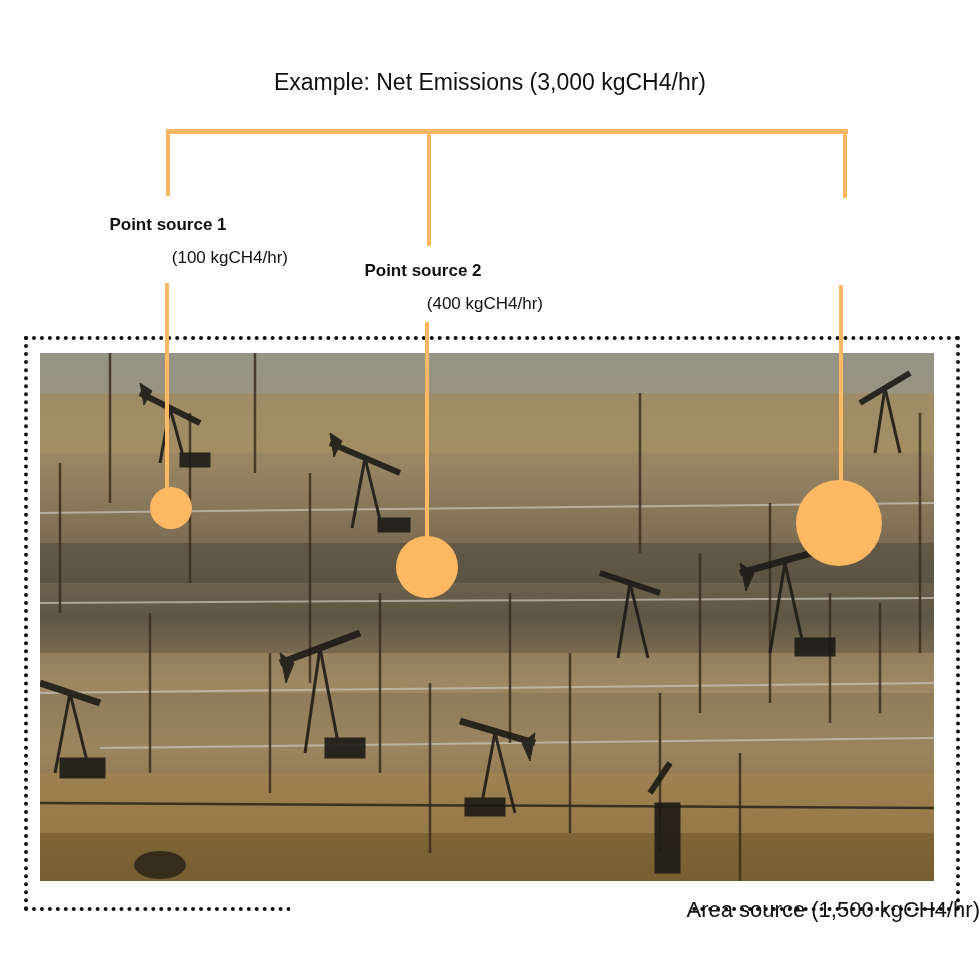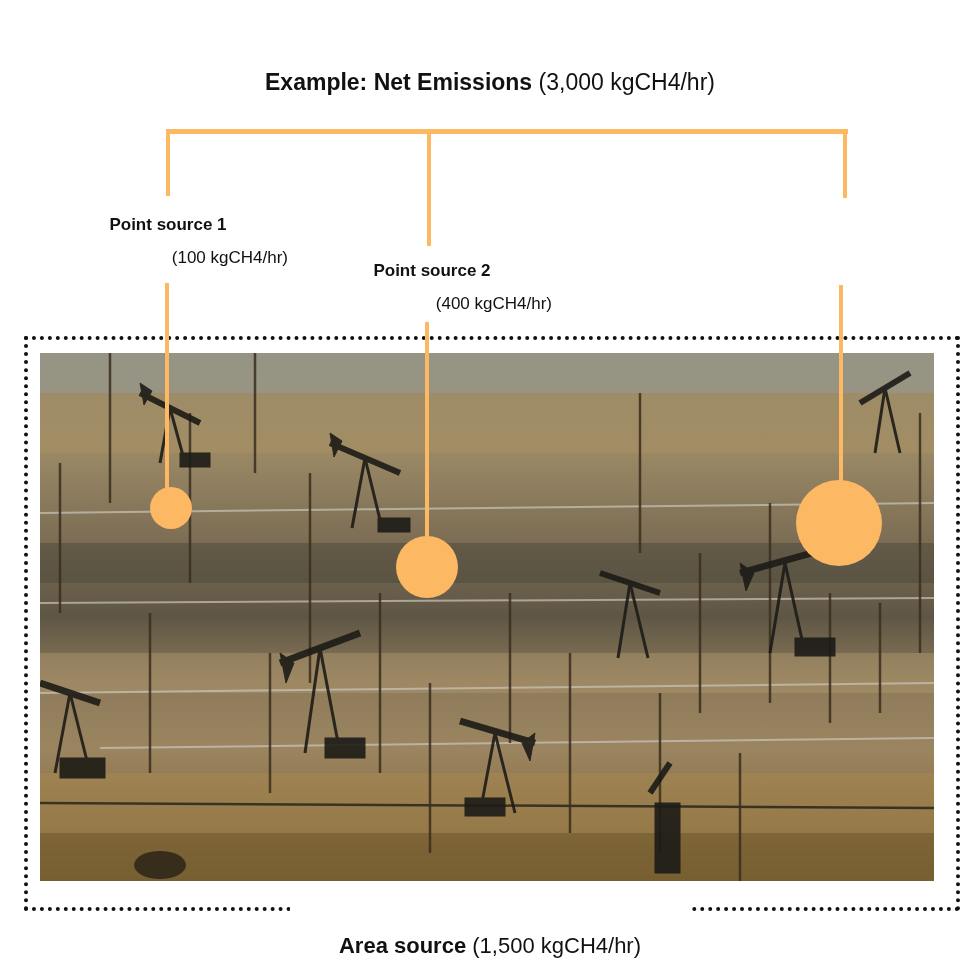--- a/index.html
+++ b/index.html
@@ -1,52 +1,52 @@
 <!DOCTYPE html>
 <html><head>
 <meta charset="utf-8">
 <style>
   html, body { margin: 0; padding: 0; background: #ffffff; }
   body { width: 980px; height: 980px; position: relative; overflow: hidden;
          font-family: "Liberation Sans", "DejaVu Sans", sans-serif; color: #111111; }
   .abs { position: absolute; }
   .title { left: 0; width: 980px; top: 67px; text-align: center; font-size: 23px; line-height: 30px; }
-  .title b, .label b, .area-label b { font-weight: 700; }
+  .title b, .label b, .area-label b { font-weight: 400; }
   .title span.val, .area-label span.val { font-weight: 400; }
   .line { position: absolute; background: #FDB863; }
   .label { text-align: center; font-size: 17px; line-height: 33px; width: 240px; }
   .label .name { font-weight: 700; display: block; }
   .label .val { display: block; font-weight: 400; text-align: right; }
   .dotted-box { left: 24px; top: 336px; width: 928px; height: 567px;
                 border: 4px dotted #111111; box-sizing: content-box; }
   .photo { left: 40px; top: 353px; width: 894px; height: 528px; overflow: hidden;
            background: linear-gradient(180deg, #8a8676 0%, #9c8a66 18%, #7d6e55 35%, #5e5645 50%, #8d7a5a 62%, #9b8560 75%, #876e44 88%, #6d5a35 100%); }
   .photo svg { position: absolute; left: 0; top: 0; }
   .area-label-bg { left: 290px; top: 892px; width: 400px; height: 36px; background: #ffffff; }
-  .area-label { left: 0; width: 980px; top: 895px; text-align: center; font-size: 22px; line-height: 30px; margin-top: 36px; }
+  .area-label { left: 0; width: 980px; top: 895px; text-align: right; font-size: 22px; line-height: 30px; }
   .circle { position: absolute; border-radius: 50%; background: #FDB863; }
 </style>
 </head>
 <body>
 
 <div class="abs title">
   <b>Example: Net Emissions</b>
   <span class="val">(3,000 kgCH4/hr)</span>
 </div>
 
 <div class="line" style="left:166px; top:129px; width:682px; height:5px;"></div>
 <div class="line" style="left:166px; top:129px; width:4px; height:67px;"></div>
 <div class="line" style="left:427px; top:132px; width:4px; height:114px;"></div>
 <div class="line" style="left:843px; top:129px; width:4px; height:69px;"></div>
 
 <div class="abs label" style="left:48px; top:208px;">
   <span class="name">Point source 1</span>
   <span class="val">(100 kgCH4/hr)</span>
 </div>
-<div class="abs label" style="left:312px; top:254px;">
+<div class="abs label" style="left:303px; top:254px;">
   <span class="name">Point source 2</span>
   <span class="val">(400 kgCH4/hr)</span>
 </div>
 <div class="abs label" style="left:724px; top:210px;">
 </div>
 
 <div class="abs dotted-box"></div>
 
 <div class="abs photo">
   <svg width="894" height="528" viewBox="0 0 894 528">

